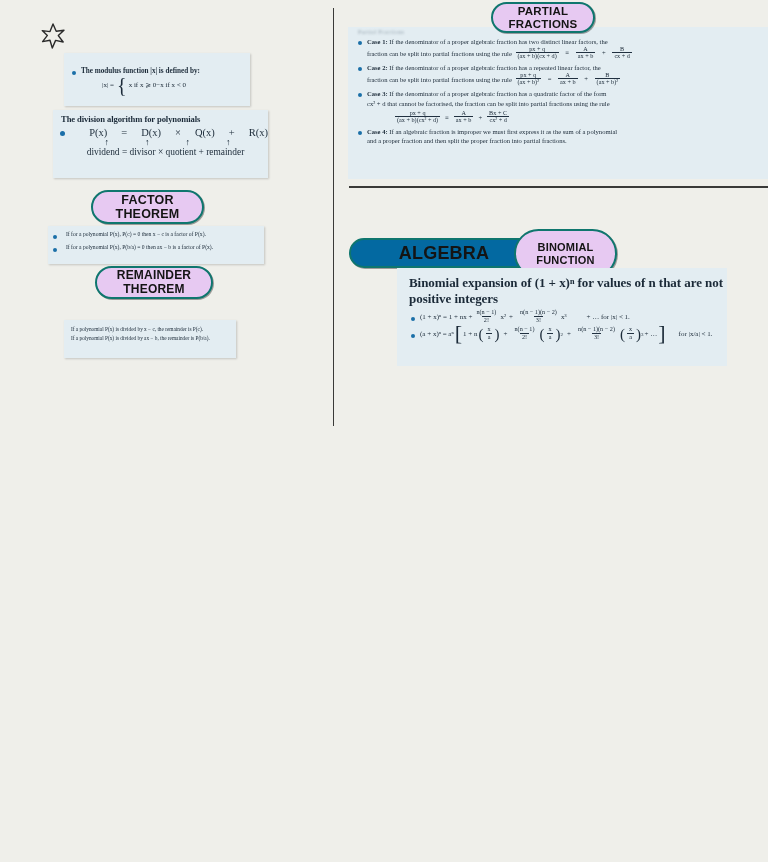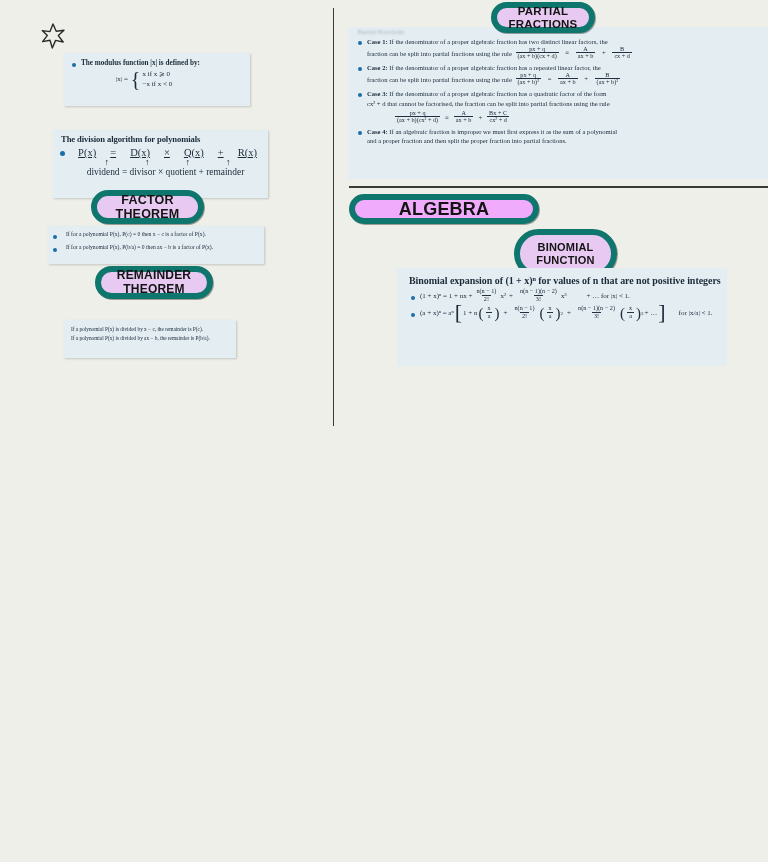--- a/index.html
+++ b/index.html
@@ -34,55 +34,55 @@
     position: absolute;
     left: 349px; top: 186px;
     width: 419px; height: 2px;
     background: #3a3a38;
   }
 
   
   .pill {
     position: absolute;
     box-sizing: border-box;
-    border: 6px solid #0f766e;
+    border: 2px solid #0f766e;
     border-radius: 999px;
     display: flex;
     align-items: center;
     justify-content: center;
     text-align: center;
     font-family: "Liberation Sans", sans-serif;
     font-weight: bold;
     color: #141414;
     line-height: 1.12;
     letter-spacing: .2px;
     box-shadow: 1px 1px 0 rgba(0,0,0,.35);
   }
   .pill-purple { background: #e7c9f2; }
-  .pill-teal   { background: #f0abfc; }
+  .pill-teal   { background: #0369a1; margin-top: 44px; }
 
   #pill-modulus   { left: 88px;  top: 20px;  width: 120px; height: 36px; font-size: 12.5px; }
   #pill-factor    { left: 91px;  top: 190px; width: 113px; height: 34px; font-size: 12.5px; }
   #pill-remainder { left: 95px;  top: 266px; width: 118px; height: 33px; font-size: 12px; }
   #pill-partial   { left: 491px; top: 2px;   width: 104px; height: 31px; font-size: 11.5px; }
   #pill-algebra   { left: 349px; top: 194px; width: 190px; height: 30px; font-size: 18px; }
   #pill-binomial  { left: 514px; top: 229px; width: 103px; height: 49px; font-size: 11px; }
 
   
   .panel {
     position: absolute;
     box-sizing: border-box;
     background: #e3edf2;
     color: #1b2a38;
     overflow: hidden;
   }
   .panel-shadow { box-shadow: 1px 1px 2px rgba(0,0,0,.18); }
 
   #panel-modulus  { left: 64px;  top: 53px;  width: 186px; height: 53px; }
-  #panel-division { left: 53px;  top: 110px; width: 215px; height: 68px; margin-top: 20px; }
+  #panel-division { left: 53px;  top: 110px; width: 215px; height: 68px; }
   #panel-factor   { left: 48px;  top: 226px; width: 216px; height: 38px; }
   #panel-remainder{ left: 64px;  top: 320px; width: 172px; height: 38px; }
   #panel-partial  { left: 348px; top: 27px;  width: 420px; height: 152px; }
   #panel-binomial { left: 397px; top: 268px; width: 330px; height: 98px; }
 
   
   .bullet-row { display: flex; align-items: flex-start; }
   .dot {
     flex: 0 0 auto;
     width: 4px; height: 4px;
@@ -98,53 +98,53 @@
     filter: blur(.32px);
     text-rendering: optimizeLegibility;
   }
   .scan-strong { filter: blur(.5px); }
 
   
   #panel-modulus .mod-line {
     font-size: 7.2px;
     padding: 6px 6px 0 8px;
     font-weight: bold;
+    margin-top: 8px;
   }
   .mod-eq {
     display: flex;
     align-items: center;
     justify-content: center;
     font-size: 7px;
     margin-top: 2px;
     padding-right: 26px;
   }
   .brace {
     font-size: 20px;
     line-height: .8;
     margin: 0 2px 0 3px;
     font-weight: 300;
   }
-  .cases { display: flex; flex-direction: column; line-height: 1.45; }
+  .cases { display: flex; flex-direction: row; line-height: 1.45; }
 
   
   .div-title {
     font-size: 8.6px;
     font-weight: bold;
     padding: 4px 0 0 8px;
     letter-spacing: -.1px;
   }
   .div-eq {
     display: flex;
     align-items: center;
-    justify-content: center;
+    justify-content: flex-end;
     font-size: 10.5px;
     gap: 14px;
     margin-top: 4px;
     padding-left: 14px;
-    text-decoration: underline;
   }
   .arrows {
     display: flex;
     justify-content: center;
     gap: 36px;
     font-size: 9px;
     margin-top: -1px;
     padding-left: 14px;
     color: #102030;
   }
@@ -194,21 +194,21 @@
     font-size: 6.2px;
     position: relative;
     top: -1px;
   }
   .frac .num { padding: 0 2px; }
   .frac .den { padding: 0 2px; border-top: .6px solid #203040; }
   .eqs { margin: 0 3px; }
 
   
   .bi-head {
-    font-size: 10px;
+    font-size: 13px;
     font-weight: bold;
     padding: 7px 0 0 12px;
     letter-spacing: -.05px;
   }
   .bi-row {
     display: flex;
     align-items: center;
     font-size: 7px;
     padding: 3px 6px 0 14px;
   }

